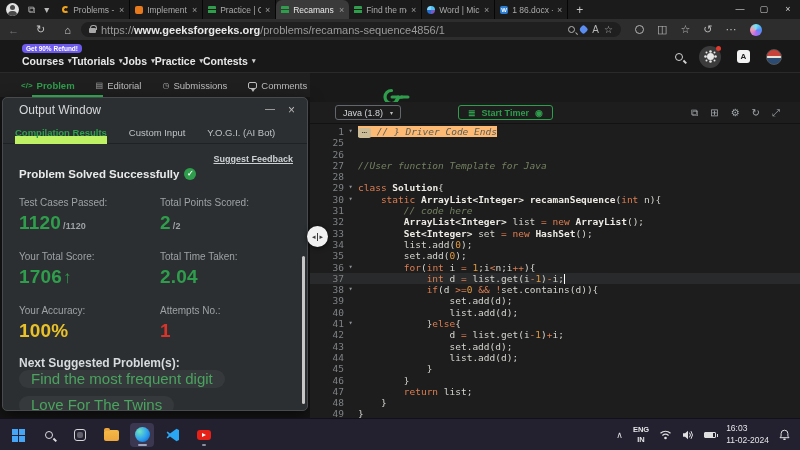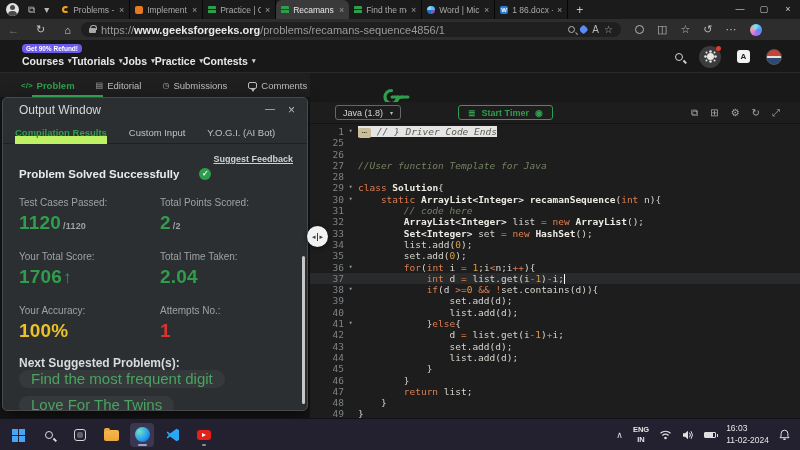--- a/index.html
+++ b/index.html
@@ -80,21 +80,21 @@
   
   .ow{position:absolute;left:2px;top:97px;width:306px;height:314px;background:#2c2f31;border:1px solid #474b4d;border-radius:5px;box-shadow:0 5px 16px rgba(0,0,0,.6);overflow:hidden;}
   .ow-header{height:23px;display:flex;align-items:center;padding:0 12px 0 16px;}
   .ow-title{font-size:12px;color:#d6d8da;}
   .ow-ctrl{margin-left:auto;display:flex;gap:13px;color:#b9b9b9;}
   .ow-min{font-size:10px;}.ow-close{font-size:12px;}
   .ow-tabs{height:23px;display:flex;align-items:center;padding-left:12px;gap:22px;border-bottom:1px solid #1f2224;}
   .ow-tab{font-size:9.5px;color:#bfc3c5;height:23px;line-height:23px;}
   .ow-tab.active{color:#2f9e4c;font-weight:bold;border-bottom:8px solid #bef264;}
   .feedback{position:absolute;top:56px;right:14px;font-size:9px;font-weight:bold;color:#cdd1d4;text-decoration:underline;}
-  .status{position:absolute;top:70px;left:16px;display:flex;align-items:flex-start;gap:20px;font-size:11.5px;font-weight:bold;color:#e8eaeb;}
+  .status{position:absolute;top:70px;left:16px;display:flex;align-items:flex-start;gap:5px;font-size:11.5px;font-weight:bold;color:#e8eaeb;}
   .check{width:12px;height:12px;border-radius:50%;background:#2f9e4c;color:#fff;font-size:8px;line-height:12px;text-align:center;}
   .stats{position:absolute;top:99px;left:16px;width:276px;display:grid;grid-template-columns:141px 1fr;row-gap:17px;}
   .stat-label{font-size:10px;color:#9da2a5;margin-bottom:4px;}
   .stat-value{font-size:19px;font-weight:bold;letter-spacing:.2px;}
   .stat-value.green{color:#2f9e4c;}
   .stat-value.yellow{color:#e9c229;}
   .stat-value.red{color:#d9342b;}
   .stat-sub{font-size:9px;color:#9da2a5;font-weight:bold;margin-left:2px;}
   .stat-sub.big{font-size:17px;color:#2f9e4c;margin-left:1px;}
   .sugg-label{position:absolute;top:258px;left:16px;font-size:12px;font-weight:bold;color:#d8dbdd;}
@@ -119,21 +119,21 @@
   .gut{width:48px;flex:none;display:flex;}
   .lnum{width:34px;text-align:right;color:#7e8284;}
   .caret{width:13px;text-align:center;color:#8d9193;font-size:7px;line-height:11.3px;}
   .ctext{white-space:pre;color:#d6d6cf;}
   .tok-k,.tok-o{color:#de7e50;}
   .tok-t{color:#edeae3;font-weight:bold;}
   .tok-n2{color:#e09a3e;}
   .tok-c{color:#73805f;font-style:italic;}
   .tok-c2{color:#5d5e55;font-style:italic;}
   .crow.hl{background:#292a2b;}
-  .crow.fhl .ctext{background:#e5e5e5;}
+  .crow.fhl .ctext{background:#fdba74;}
   .foldbox{display:inline-block;background:#cdbc98;color:#3a3a2e;border-radius:2px;padding:0 4px;margin-right:6px;font-size:8px;line-height:10px;}
   .cursor{display:inline-block;width:1px;height:10px;background:#fff;vertical-align:-2px;}
   .ed-footer{position:absolute;left:0;right:0;bottom:0;height:24px;background:#232526;border-top:1px solid #3a3d3f;display:flex;align-items:center;}
   .robot{margin-left:30px;width:20px;height:20px;background:#f2f2f2;border-radius:6px;display:flex;align-items:center;justify-content:center;position:relative;}
   .robot-face{width:12px;height:8px;background:#2f3337;border-radius:2px;
     background-image:radial-gradient(circle at 3.5px 4px,#fff 1px,rgba(0,0,0,0) 1.3px),radial-gradient(circle at 8.5px 4px,#fff 1px,rgba(0,0,0,0) 1.3px);}
   .robot::before{content:"";position:absolute;top:2px;width:1.5px;height:3px;background:#2f3337;}
   .ci-link{margin-left:auto;font-size:9.5px;font-weight:bold;color:#8e959a;text-decoration:underline;}
   .btn-compile{margin:0 12px;background:#47535e;color:#fff;font-size:9.5px;font-weight:bold;padding:4px 13px;border-radius:4px;border:none;}
   .btn-submit{margin-right:16px;background:#2f9e4c;color:#fff;font-size:9.5px;font-weight:bold;padding:4px 15px;border-radius:4px;border:none;}

